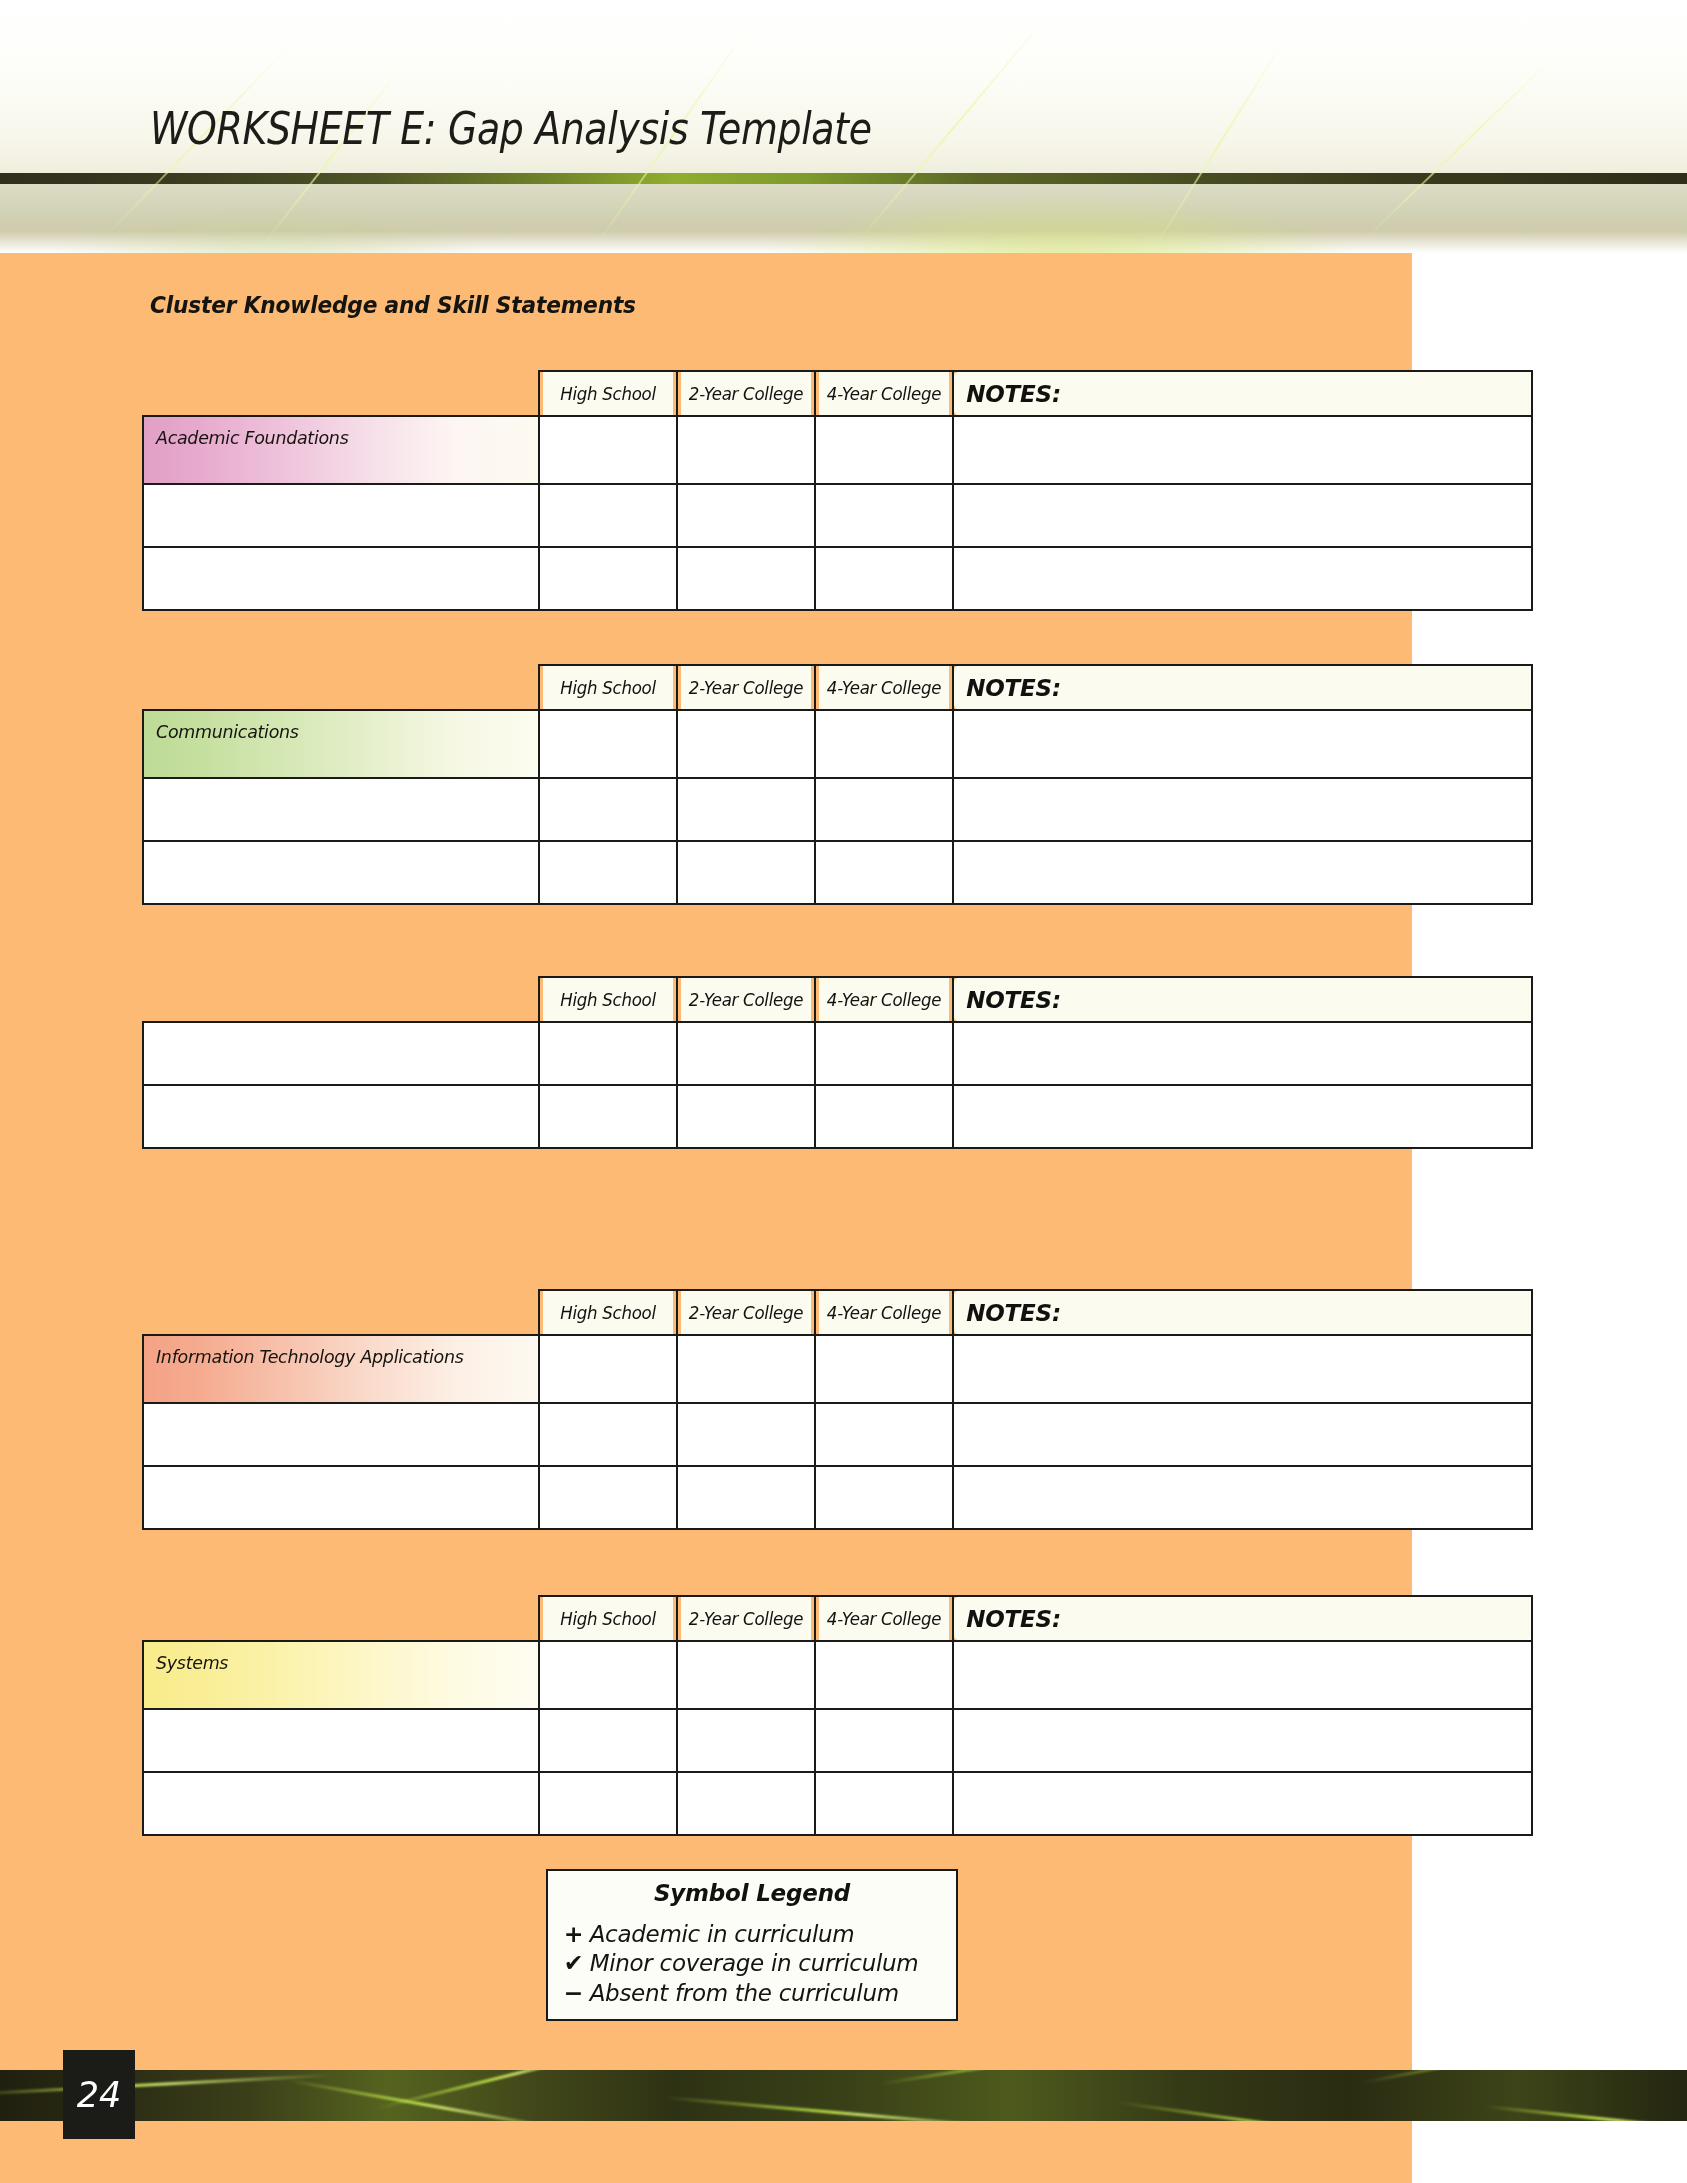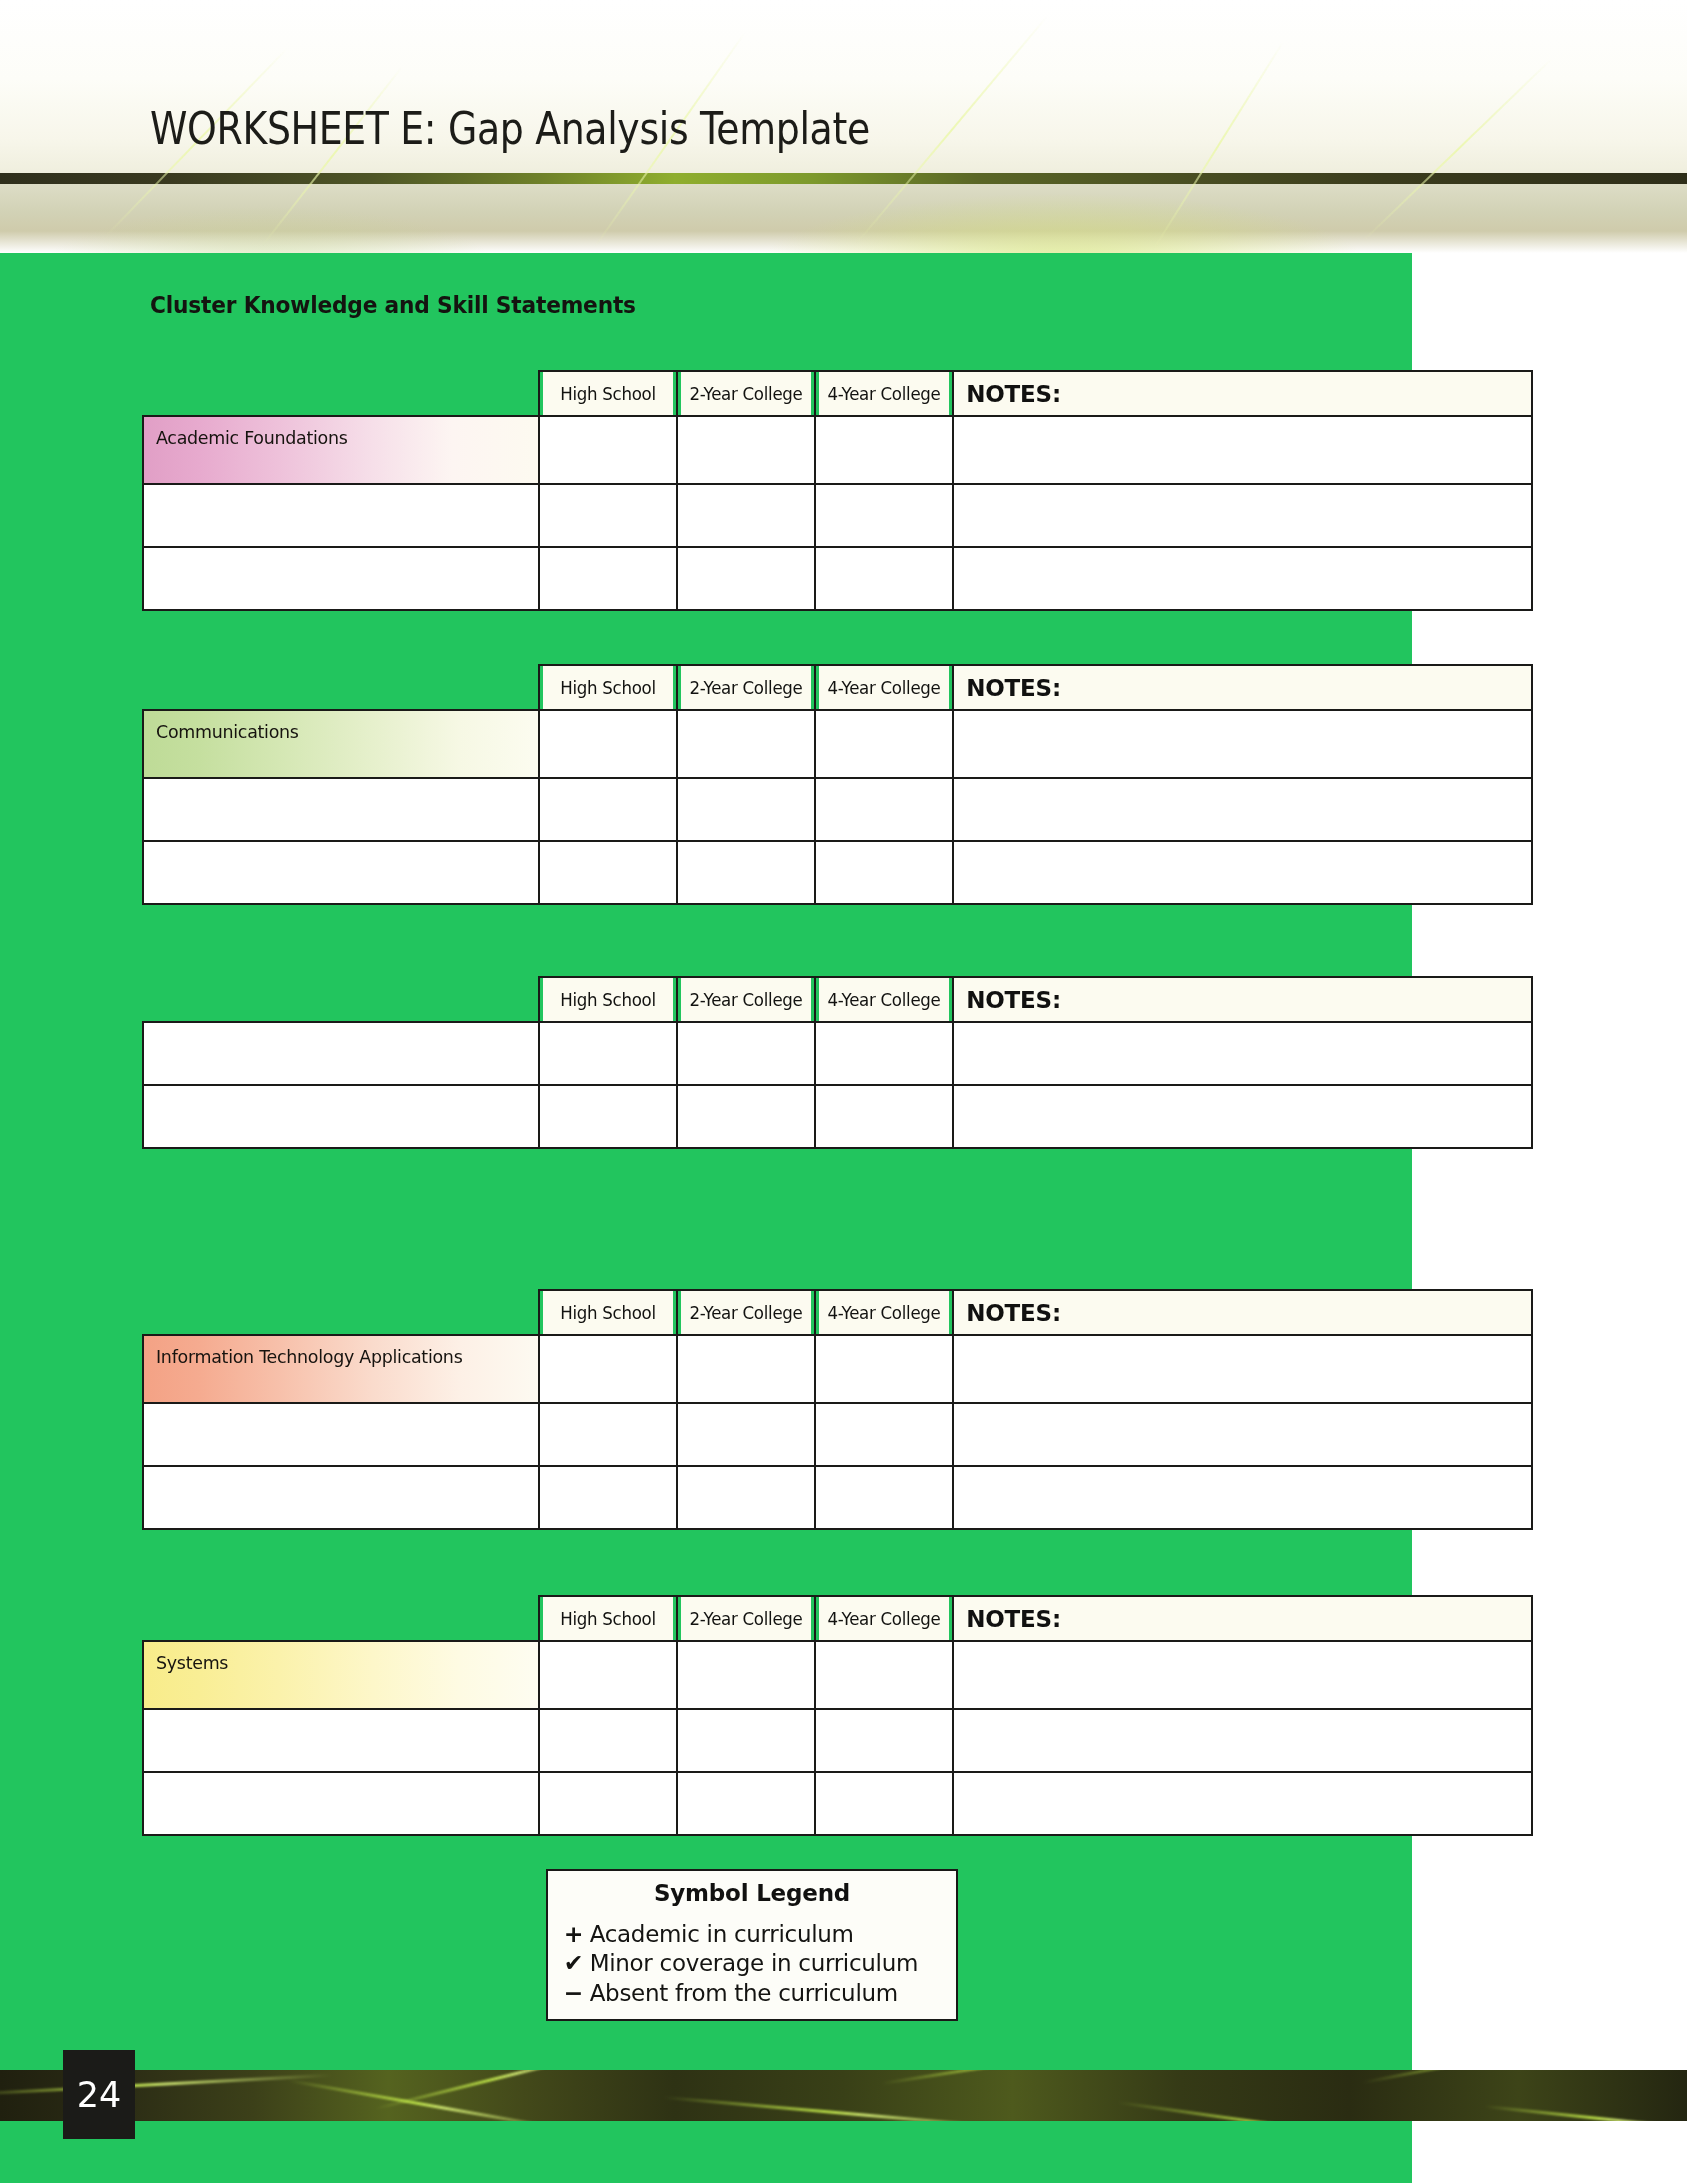--- a/index.html
+++ b/index.html
@@ -9,21 +9,22 @@
     height: 2184px;
     background: #ffffff;
     font-family: "DejaVu Sans", sans-serif;
     overflow: hidden;
   }
 
   #page {
     position: relative;
     width: 1412px;
     height: 2184px;
-    background: #22c55e;
+    background: #fdba74;
+    font-style: italic;
   }
 
   
   #header-banner {
     position: absolute;
     left: 0; top: 0;
     width: 1687px;
     height: 253px;
     overflow: hidden;
   }
@@ -119,20 +120,21 @@
     letter-spacing: -0.3px;
     transform: scaleX(.95);
   }
   td.notes-head {
     text-align: left;
     font-size: 23px;
     font-weight: bold;
     color: #111110;
     padding-left: 12.2px;
     letter-spacing: -0.2px;
+    border-radius: 8px;
   }
 
   
   tr.label-row td { height: 68px; }
   tr.blank-row td { height: 63px; }
 
   td.cluster-label {
     position: relative;
     padding: 11.4px 0 0 12.2px;
     font-size: 18px;

